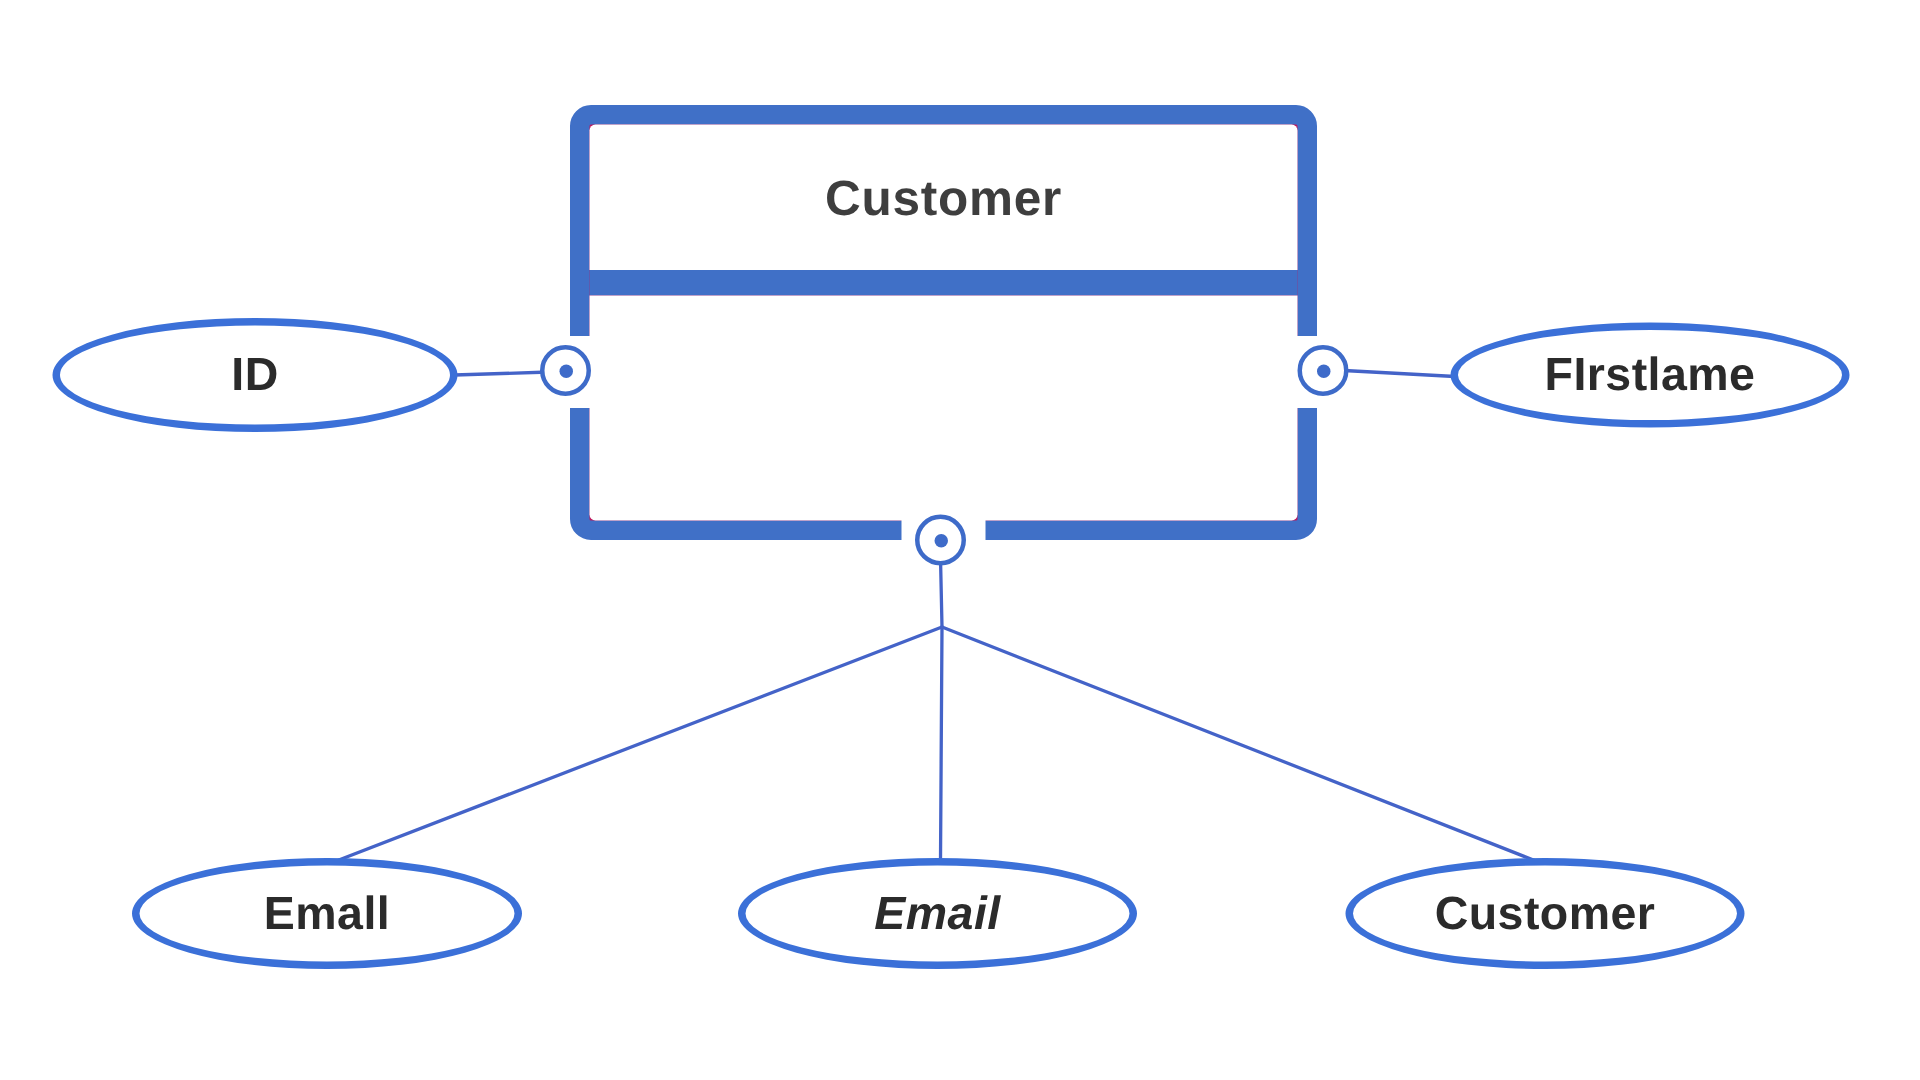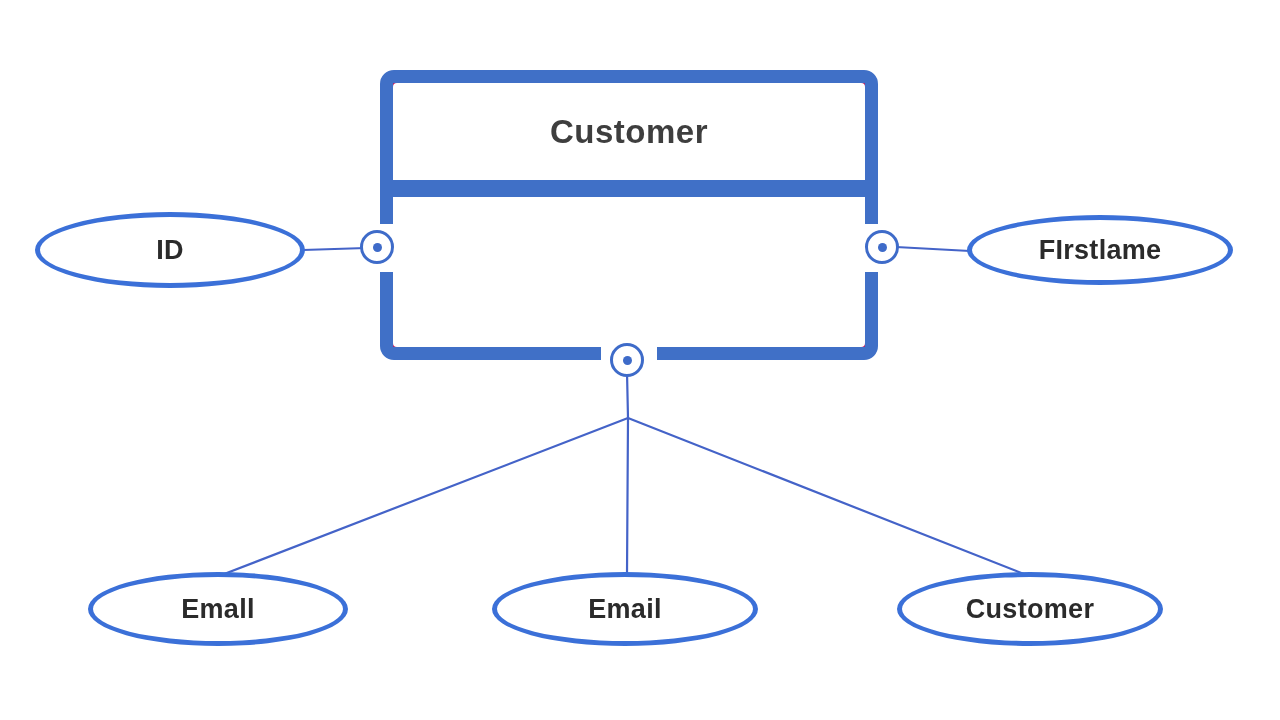--- a/index.html
+++ b/index.html
@@ -44,25 +44,25 @@
   }
   .port-left{left:360px;top:230px;}
   .port-right{left:865px;top:230px;}
   .port-bottom{left:610px;top:343px;}
   .port-dot{width:9px;height:9px;border-radius:50%;background:var(--dot-blue);}
 
   .attr{
     position:absolute;border:5px solid var(--ellipse-blue);border-radius:50%;
     background:#fff;z-index:2;display:flex;align-items:center;justify-content:center;
   }
-  .attr span{font-size:27px;font-weight:600;color:var(--label-color);letter-spacing:.3px;}
+  .attr span{font-size:31px;font-weight:600;color:var(--label-color);letter-spacing:.3px;}
   .attr-id       {left:35px;  top:212px;width:270px;height:76px;}
   .attr-firstname{left:967px; top:215px;width:266px;height:70px;text-align:right;}
   .attr-email1   {left:88px;  top:572px;width:260px;height:74px;}
-  .attr-email2   {left:492px; top:572px;width:266px;height:74px;}
+  .attr-email2   {left:492px; top:572px;width:266px;height:74px;font-style:italic;}
   .attr-joindate {left:897px; top:572px;width:266px;height:74px;}
 </style>
 </head>
 <body>
 
 <div class="stage">
 
   <svg class="lines-layer" viewBox="0 0 1280 720">
     <line class="edge" x1="303" y1="250" x2="366" y2="248"></line>
     <line class="edge" x1="896" y1="247" x2="970" y2="251"></line>

